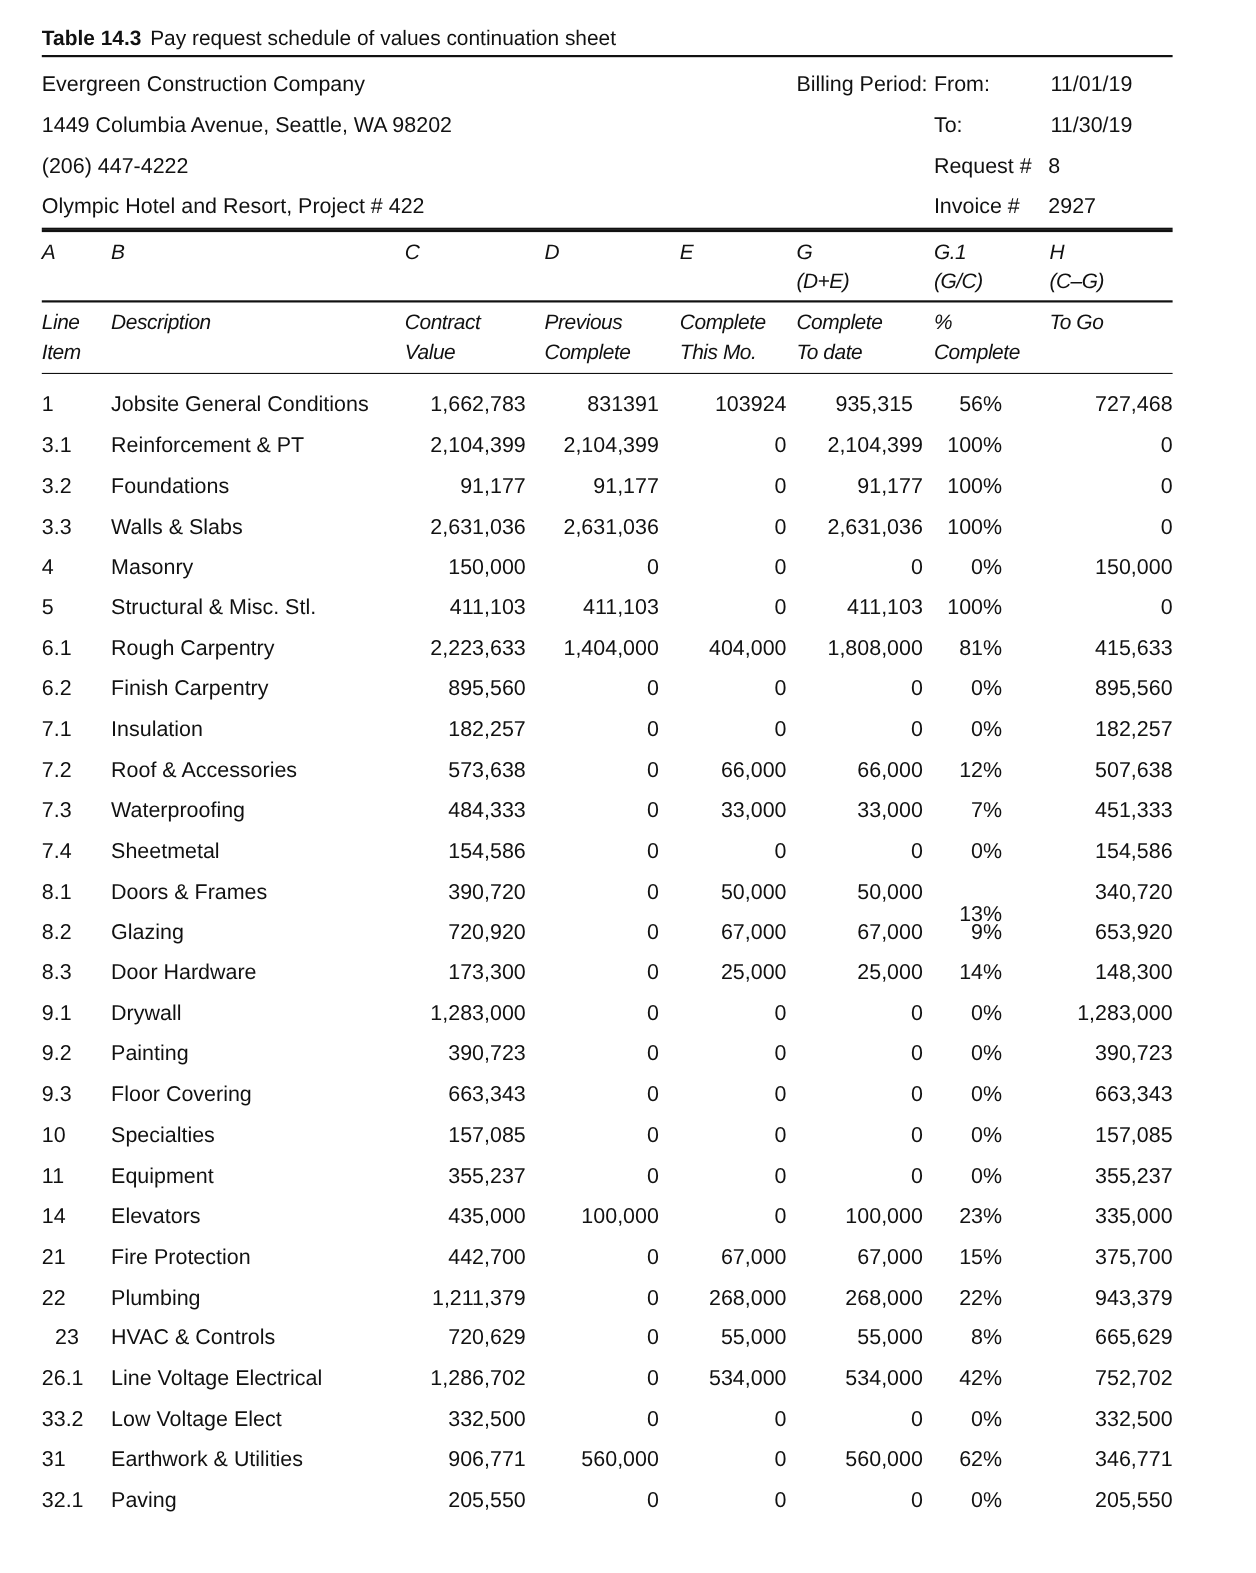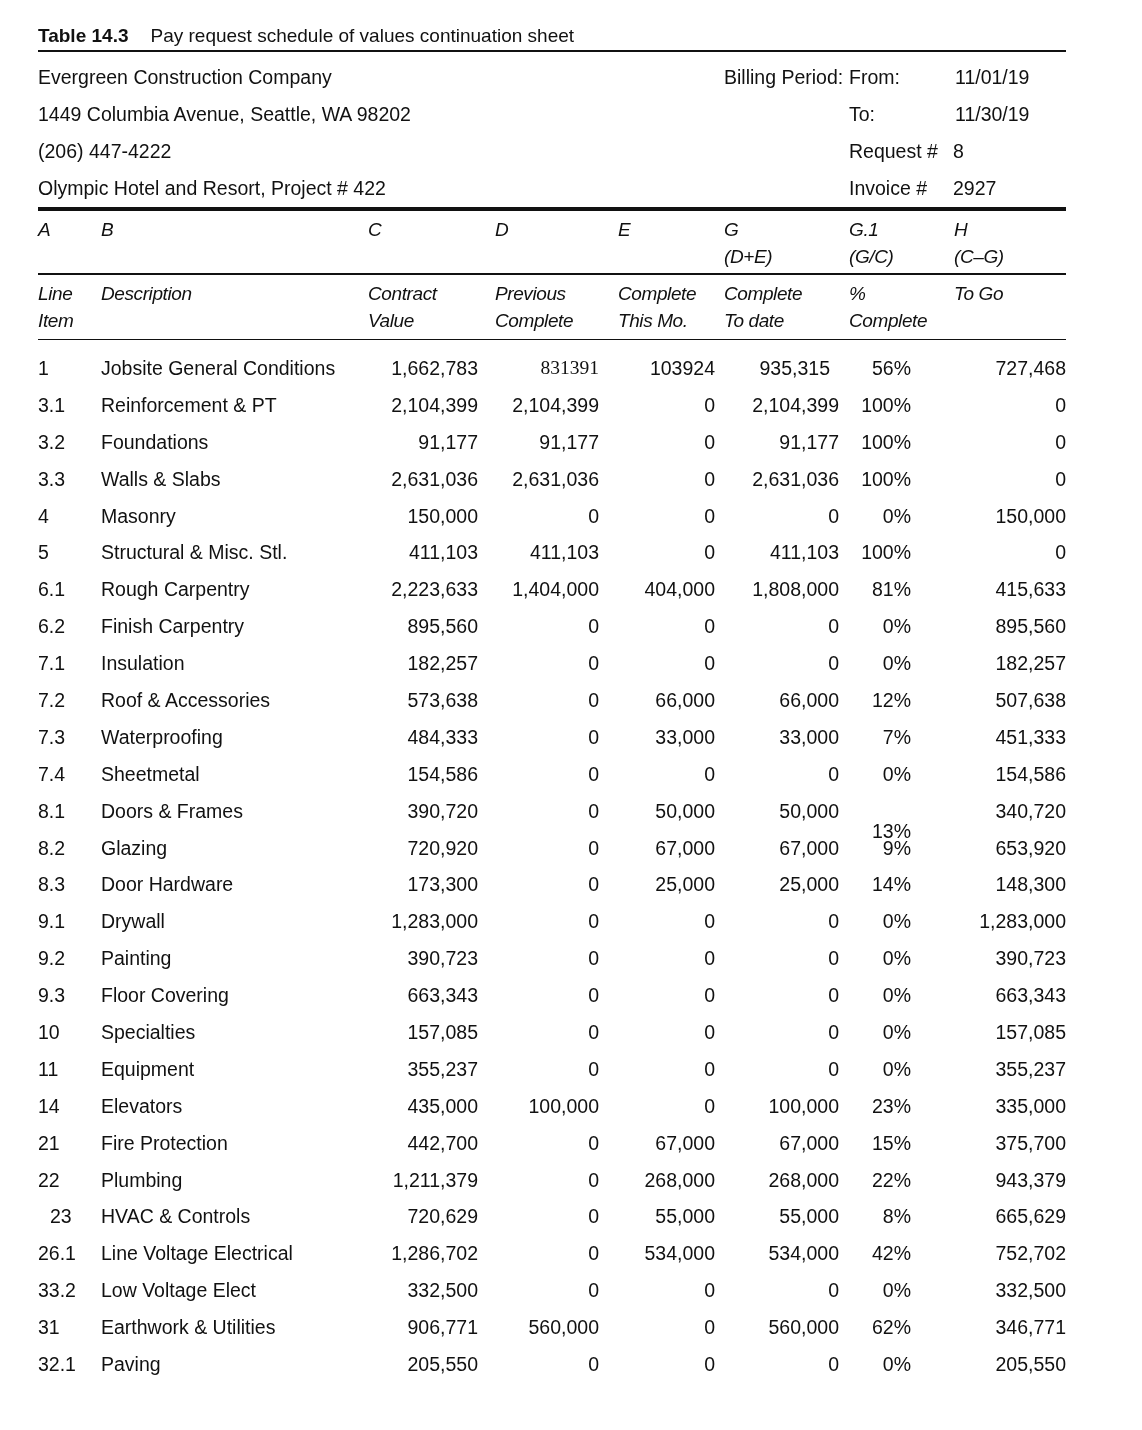--- a/index.html
+++ b/index.html
@@ -3,21 +3,21 @@
 <meta charset="utf-8">
 <style>
   html, body { margin: 0; padding: 0; background: #ffffff; }
   body {
     width: 1142px; height: 1430px; position: relative; overflow: hidden;
     font-family: "Liberation Sans", "DejaVu Sans", sans-serif;
     color: #111111;
   }
   .page { position: absolute; left: 38px; top: 22px; width: 1028px; }
   .title { font-size: 19px; height: 28px; line-height: 28px; }
-  .title .num { font-weight: bold; margin-right: 22px; }
+  .title .num { font-weight: bold; margin-right: 8px; }
   .rule-thick { border-top: 2px solid #111; }
   .rule-thin { border-top: 1px solid #111; }
   .hdr { position: relative; height: 148px; margin-top: 7px; }
   .hdr .line { position: absolute; font-size: 19.5px; height: 37px; line-height: 37px; white-space: nowrap; }
   .sov-title { font-style: italic; font-size: 19.5px; height: 34px; line-height: 34px; letter-spacing: -0.6px; }
   .colhead { position: relative; height: 62px; font-style: italic; font-size: 19px; letter-spacing: -0.4px; }
   .colhead2 { position: relative; height: 64px; font-style: italic; font-size: 19px; letter-spacing: -0.4px; }
   .colhead .c, .colhead2 .c { position: absolute; line-height: 27px; white-space: nowrap; }
   .rows { position: relative; margin-top: 10px; }
   .row { position: relative; height: 36.9px; font-size: 19.5px; }
@@ -85,21 +85,21 @@
     <div class="c" style="left:811px; top:32px;">Complete</div>
     <div class="c" style="left:916px; top:5px;">To Go</div>
   </div>
   <div class="rule-thin"></div>
 
   <div class="rows" id="rows">
       <div class="row">
     <div class="c" style="left:0;">1</div>
     <div class="c" style="left:63px;">Jobsite General Conditions</div>
     <div class="c r" style="right:588px;">1,662,783</div>
-    <div class="c r" style="right:467px;font-family:Liberation Serif, serif;">831391</div>
+    <div class="c r" style="right:467px;">831391</div>
     <div class="c r" style="right:351px;">103924</div>
     <div class="c r" style="right:236px;text-align:right;">935,315</div>
     <div class="c r" style="right:155px;">56%</div>
     <div class="c r" style="right:0;">727,468</div>
   </div>
       <div class="row">
     <div class="c" style="left:0;">3.1</div>
     <div class="c" style="left:63px;">Reinforcement &amp; PT</div>
     <div class="c r" style="right:588px;">2,104,399</div>
     <div class="c r" style="right:467px;">2,104,399</div>

